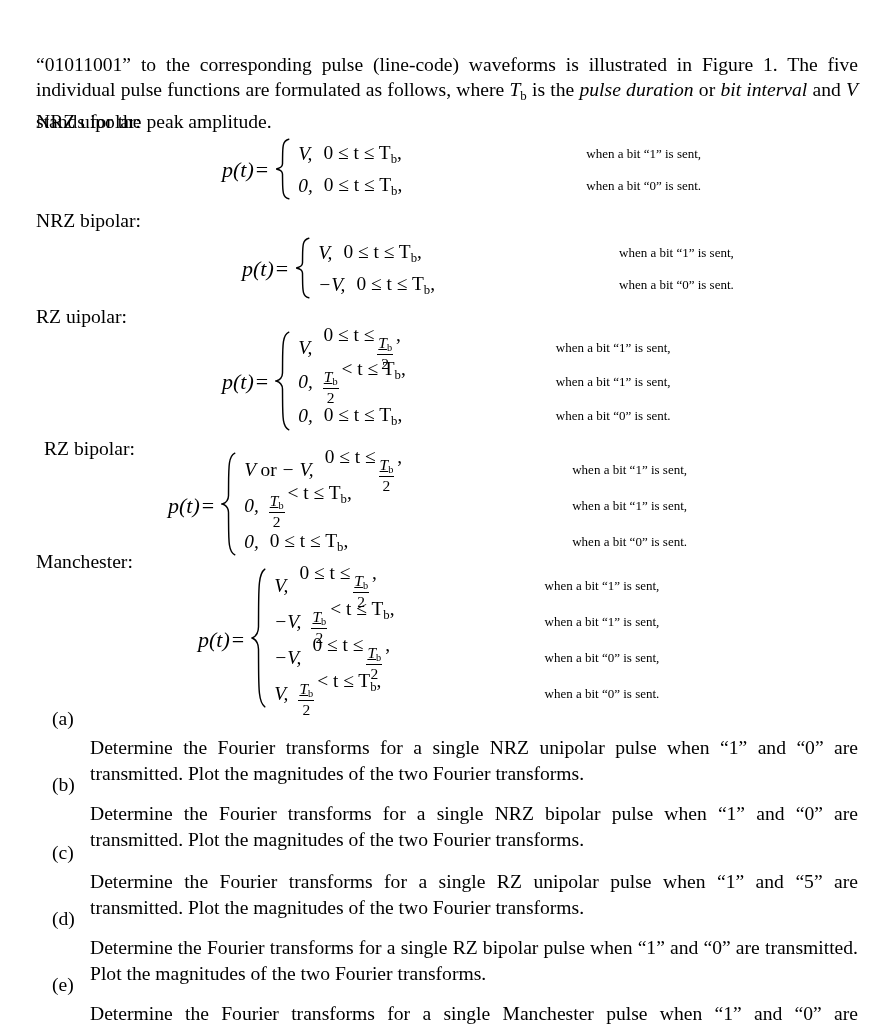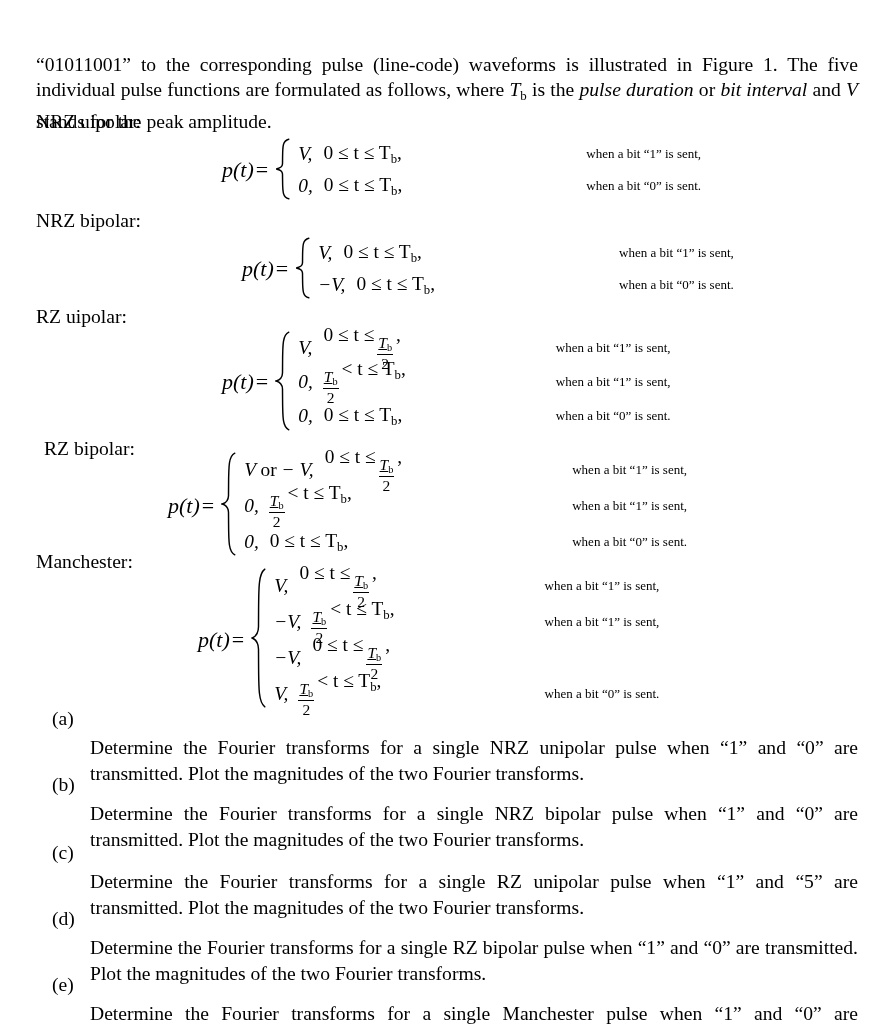--- a/index.html
+++ b/index.html
@@ -270,20 +270,21 @@
                 <span class="den">2</span>
               </span><span class="op">&lt; t ≤ T<span class="sub">b</span>,</span></span>
             <span class="when" style="padding-left: 148px; margin-left: auto;">when a bit “1” is sent,</span>
           </span>
           <span class="row" style="height: 36px;">
             <span class="cond" style="font-style: italic; padding-left: 8px;">−V,</span>
             <span class="cond" style="font-style: italic; padding-left: 9px;"><span class="op">0 ≤ t ≤</span><span class="frac">
                 <span class="num">T<span class="sub">b</span></span>
                 <span class="den">2</span>
               </span><span class="op">,</span></span>
+            <span class="when" style="padding-left: 148px; margin-left: auto;">when a bit “0” is sent,</span>
           </span>
           <span class="row" style="height: 36px;">
             <span class="cond" style="font-style: italic; padding-left: 8px;">V,</span>
             <span class="cond" style="font-style: italic; padding-left: 9px;"><span class="frac">
                 <span class="num">T<span class="sub">b</span></span>
                 <span class="den">2</span>
               </span><span class="op">&lt; t ≤ T<span class="sub">b</span>,</span></span>
             <span class="when" style="padding-left: 148px; margin-left: auto;">when a bit “0” is sent.</span>
           </span>
         </span>

